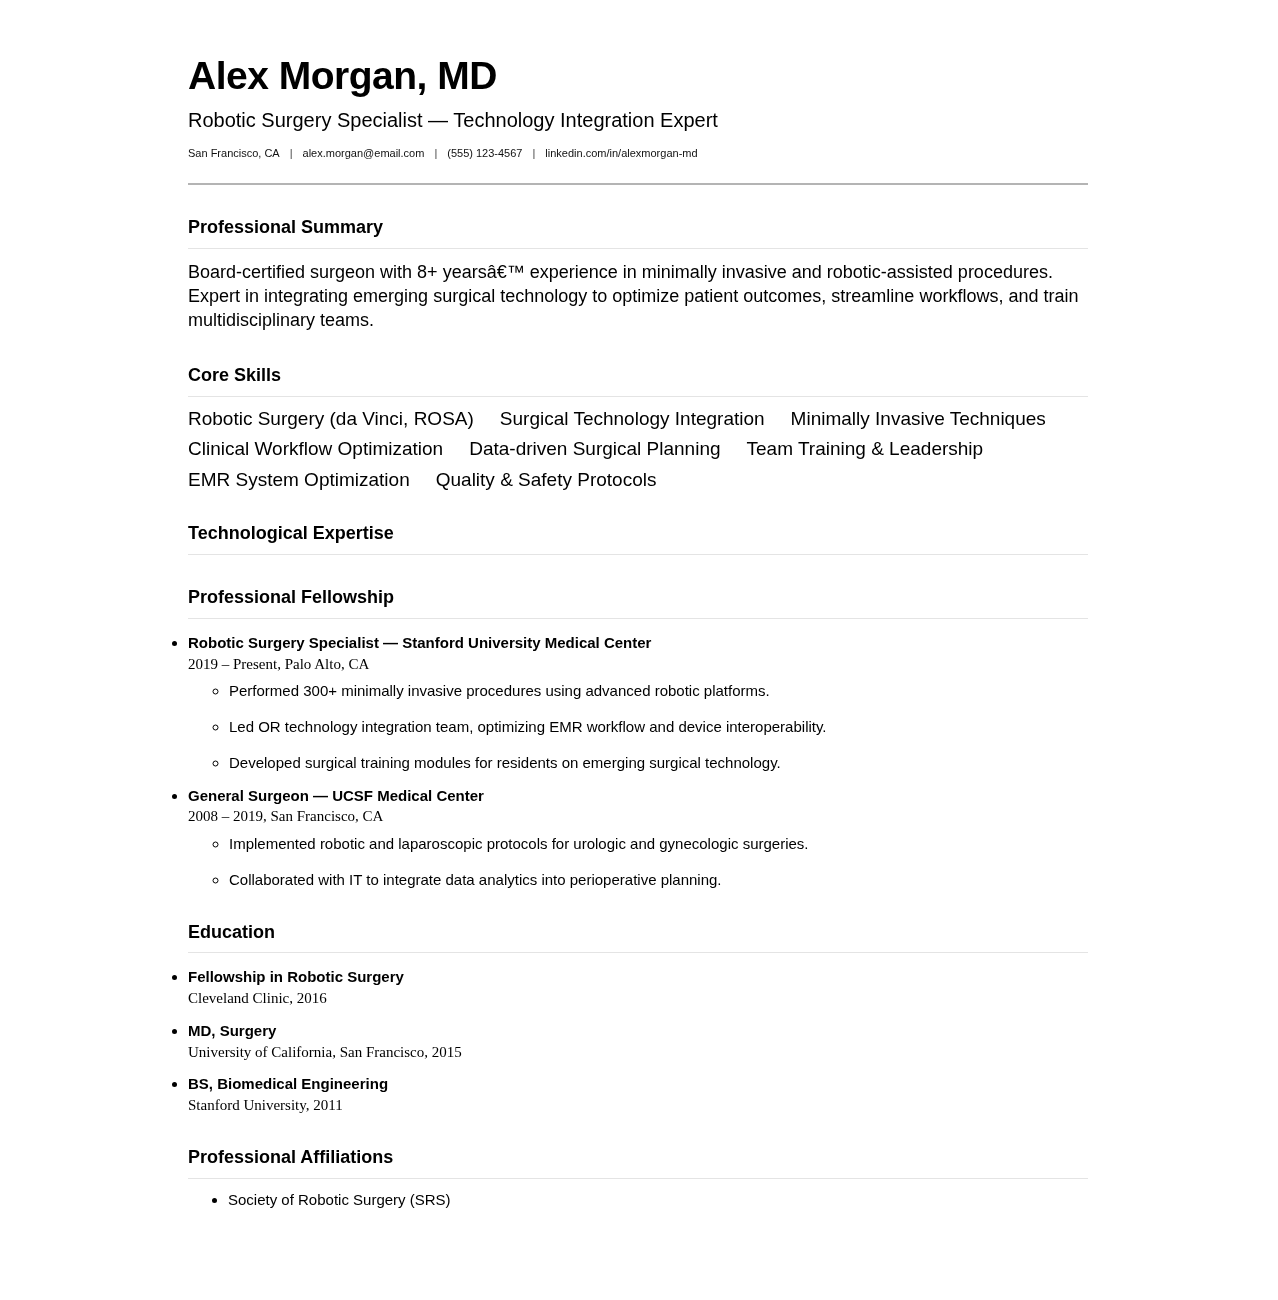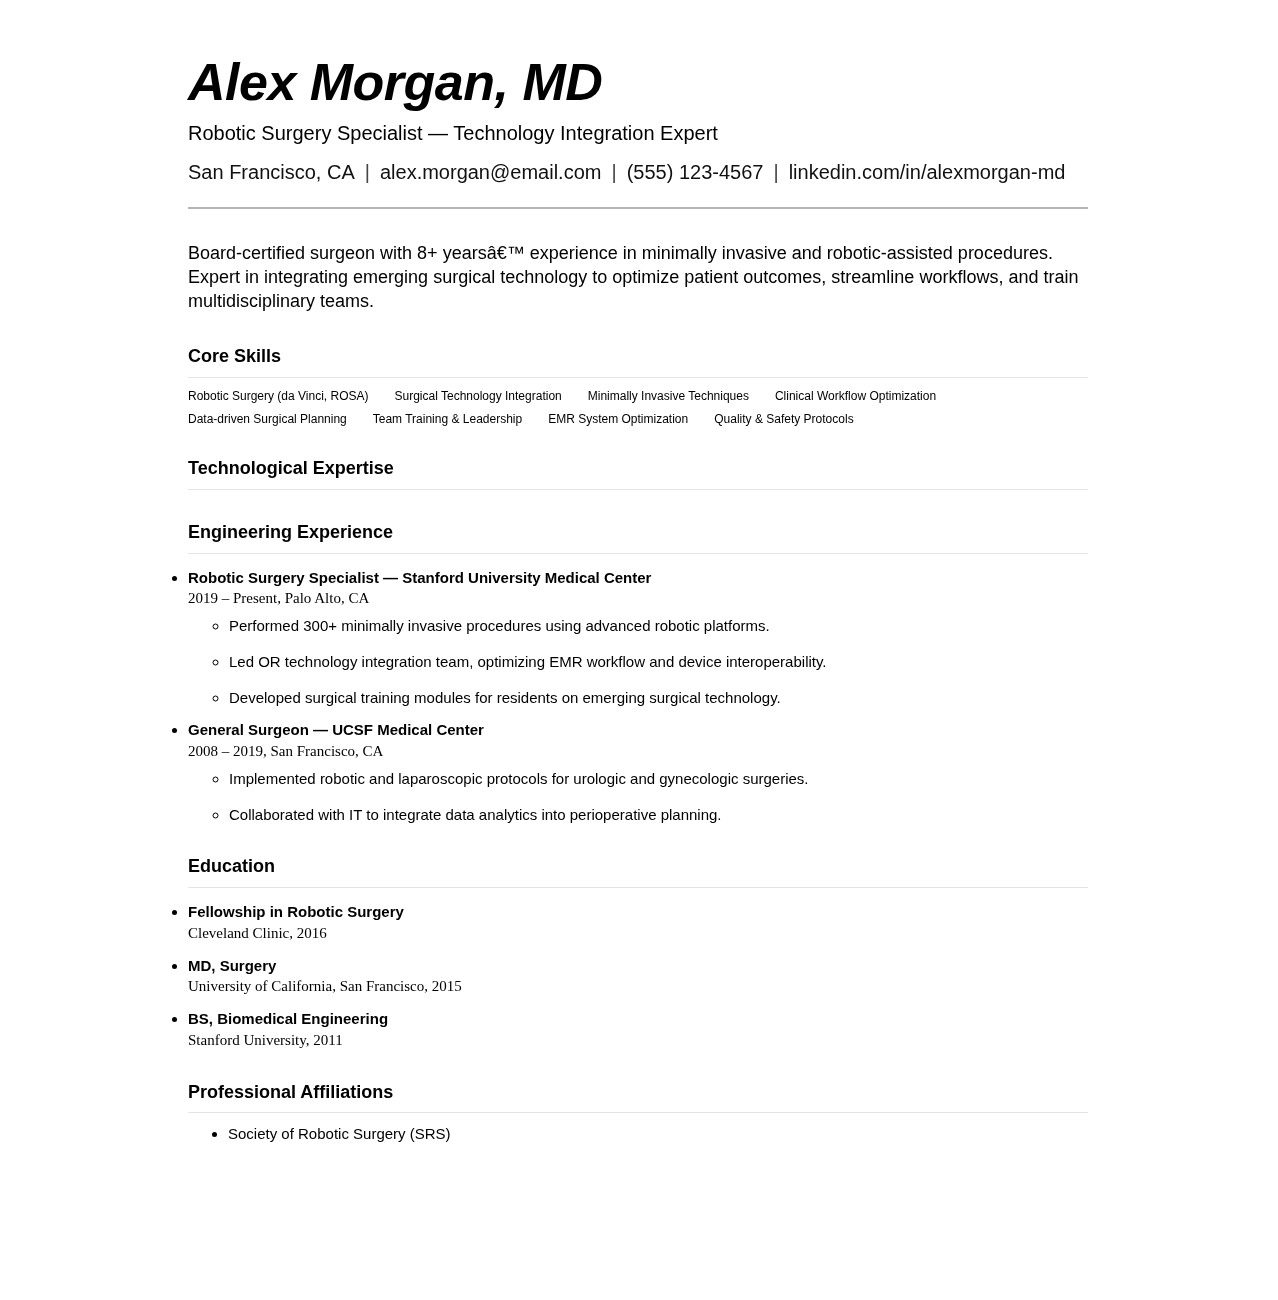--- a/index.html
+++ b/index.html
@@ -15,34 +15,33 @@
     overflow-x: hidden;
   }
   .page {
     width: 900px;
     padding: 56px 0 80px 188px;
     box-sizing: content-box;
   }
 
   
   .name {
-    font-size: 52px;
+    font-size: 39px;
     font-weight: bold;
     margin: 0 0 13px 0;
     letter-spacing: -0.5px;
     line-height: 1.0;
-    font-style: italic;
   }
   .subtitle {
     font-size: 20px;
     margin: 0 0 15px 0;
     line-height: 1.2;
   }
   .contact {
-    font-size: 20px;
+    font-size: 11px;
     line-height: 1.2;
     color: #111111;
   }
   .contact .sep {
     display: inline-block;
     margin: 0 10px;
     color: #444444;
   }
   .header-rule {
     border: none;
@@ -65,21 +64,21 @@
     line-height: 1.33;
     margin: 0;
   }
 
   
   .inline-list {
     display: flex;
     flex-wrap: wrap;
     column-gap: 26px;
     row-gap: 10px;
-    font-size: 12px;
+    font-size: 19px;
     line-height: 1.1;
   }
 
   
   .entry-list {
     list-style: disc;
     margin: 15px 0 0 -22px;
     padding-left: 22px;
     font-size: 15px;
   }
@@ -120,20 +119,21 @@
     <h1 class="name">Alex Morgan, MD</h1>
     <div class="subtitle">Robotic Surgery Specialist — Technology Integration Expert</div>
     <div class="contact">
       <span>San Francisco, CA</span><span class="sep">|</span><span>alex.morgan@email.com</span><span class="sep">|</span><span>(555) 123-4567</span><span class="sep">|</span><span>linkedin.com/in/alexmorgan-md</span>
     </div>
   </header>
 
   <hr class="header-rule">
 
   <section class="section">
+    <h2 class="section-heading">Professional Summary</h2>
     <p class="body-text">Board-certified surgeon with 8+ yearsâ€™ experience in minimally invasive and robotic-assisted procedures. Expert in integrating emerging surgical technology to optimize patient outcomes, streamline workflows, and train multidisciplinary teams.</p>
   </section>
 
   <section class="section">
     <h2 class="section-heading">Core Skills</h2>
     <div class="inline-list">
 
     <span class="inline-item">Robotic Surgery (da Vinci, ROSA)</span>
         <span class="inline-item">Surgical Technology Integration</span>
         <span class="inline-item">Minimally Invasive Techniques</span>
@@ -143,21 +143,21 @@
         <span class="inline-item">EMR System Optimization</span>
         <span class="inline-item">Quality &amp; Safety Protocols</span>
       </div>
   </section>
 
   <section class="section">
     <h2 class="section-heading">Technological Expertise</h2>
   </section>
 
   <section class="section">
-    <h2 class="section-heading">Engineering Experience</h2>
+    <h2 class="section-heading">Professional Fellowship</h2>
     <ul class="entry-list">
       <li class="entry">
         <div class="entry-title">Robotic Surgery Specialist — Stanford University Medical Center</div>
         <div class="entry-meta">2019 – Present, Palo Alto, CA</div>
         <ul class="sub-list">
 
         <li class="sub-item">Performed 300+ minimally invasive procedures using advanced robotic platforms.</li>
             <li class="sub-item">Led OR technology integration team, optimizing EMR workflow and device interoperability.</li>
             <li class="sub-item">Developed surgical training modules for residents on emerging surgical technology.</li>
           </ul>

